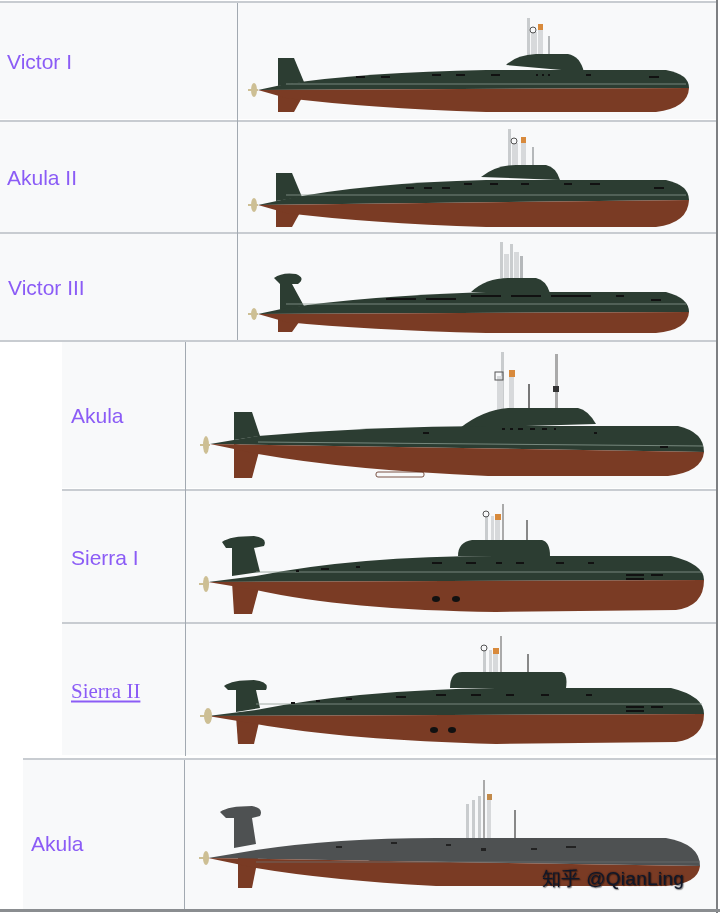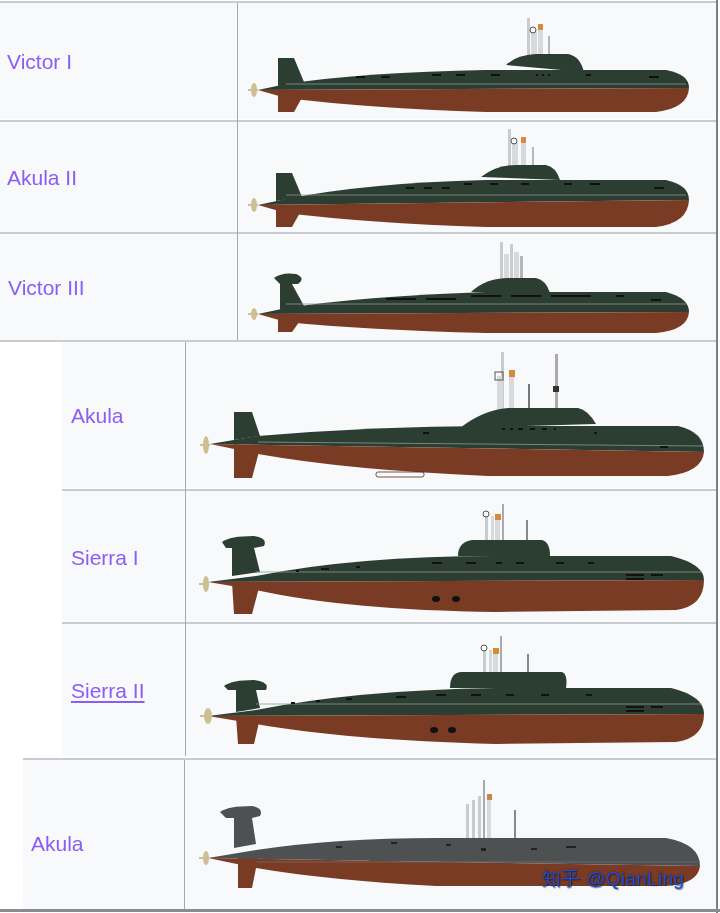--- a/index.html
+++ b/index.html
@@ -13,21 +13,21 @@
   .label {
     position: absolute; font-size: 21px; color: #8b5cf6; white-space: nowrap;
     transform: translateY(-50%); cursor: pointer;
   }
   .label.underline { text-decoration: underline; text-decoration-thickness: 1.5px; text-underline-offset: 3px; }
   .sub { position: absolute; }
   .sub svg { display: block; overflow: visible; }
   .right-edge { position: absolute; top: 0; left: 716px; width: 2px; height: 913px; background: #7d7f82; }
   .bottom-edge { position: absolute; left: 0; top: 909px; width: 720px; height: 3px; background: #8a8d90; }
   .watermark {
-    position: absolute; left: 542px; top: 866px; font-size: 19px; color: #1d4ed8;
+    position: absolute; left: 542px; top: 866px; font-size: 19px; color: #0f172a;
     text-shadow: 0 0 2px rgba(0,0,0,0.55), 1px 1px 1px rgba(0,0,0,0.4);
     white-space: nowrap; letter-spacing: 0.3px;
   }
 </style>
 </head>
 <body>
 
 <div class="row" style="left:0;top:3px;width:716px;height:116px;"></div>
 <div class="row" style="left:0;top:121px;width:716px;height:111px;"></div>
 <div class="row" style="left:0;top:234px;width:716px;height:106px;"></div>
@@ -46,21 +46,21 @@
 
 <div class="vline" style="left:237px;top:3px;height:337px;"></div>
 <div class="vline" style="left:185px;top:342px;height:414px;"></div>
 <div class="vline" style="left:184px;top:760px;height:150px;"></div>
 
 <span class="label" style="left:7px;top:62px;">Victor I</span>
 <span class="label" style="left:7px;top:178px;">Akula II</span>
 <span class="label" style="left:8px;top:288px;">Victor III</span>
 <span class="label" style="left:71px;top:416px;">Akula</span>
 <span class="label" style="left:71px;top:558px;text-align:center;">Sierra I</span>
-<span class="label underline" style="left:71px;top:691px;">Sierra II</span>
+<span class="label underline" style="left:71px;top:691px;font-family:Liberation Serif, serif;">Sierra II</span>
 <span class="label" style="left:31px;top:844px;">Akula</span>
 
 <div class="sub" style="left:246px;top:10px;">
 <svg width="445" height="108" viewBox="0 0 445 108">
   <g>
     <rect x="281" y="8" width="3" height="38" fill="#c9ccce"></rect>
     <rect x="285" y="22" width="6" height="24" fill="#d7d9db"></rect>
     <circle cx="287" cy="20" r="3" fill="none" stroke="#555" stroke-width="1"></circle>
     <rect x="292" y="16" width="5" height="30" fill="#d7d9db"></rect>
     <rect x="292" y="14" width="5" height="6" fill="#d88a3c"></rect>

